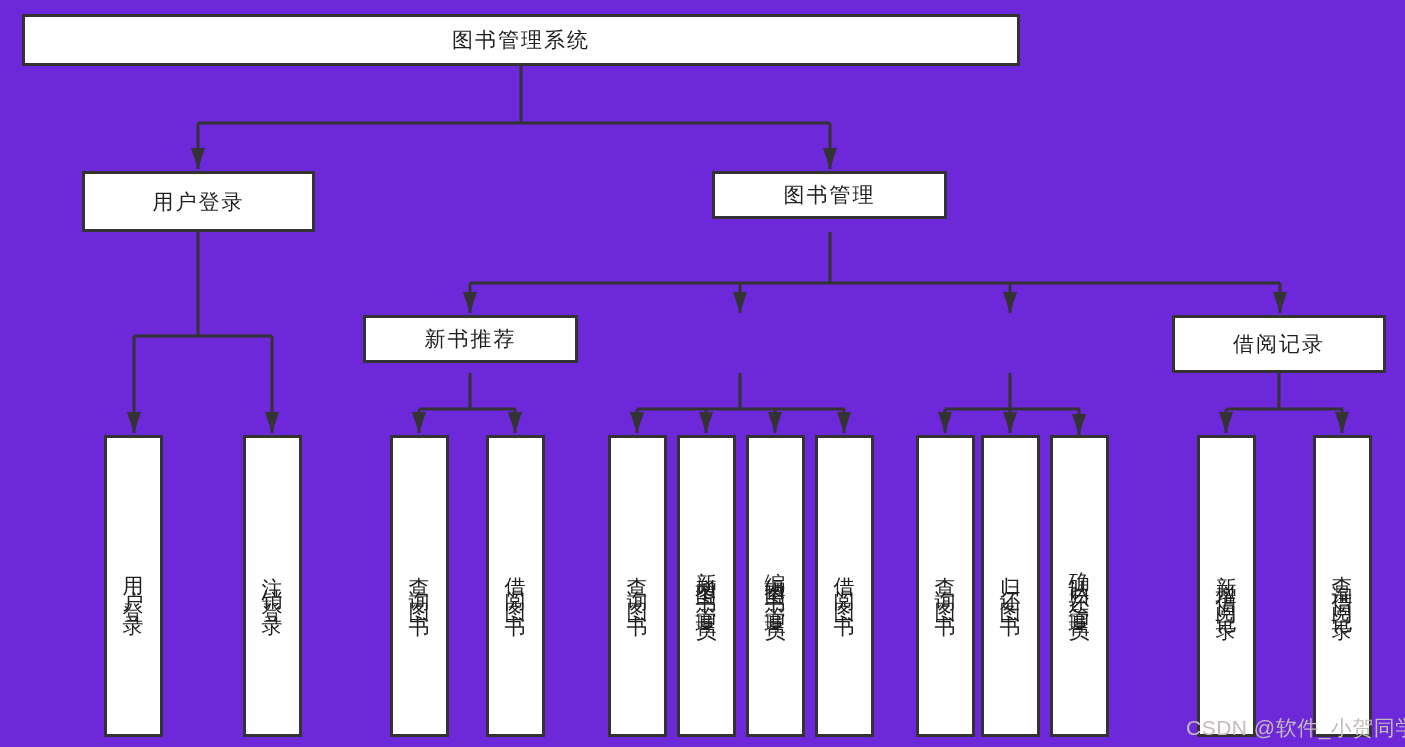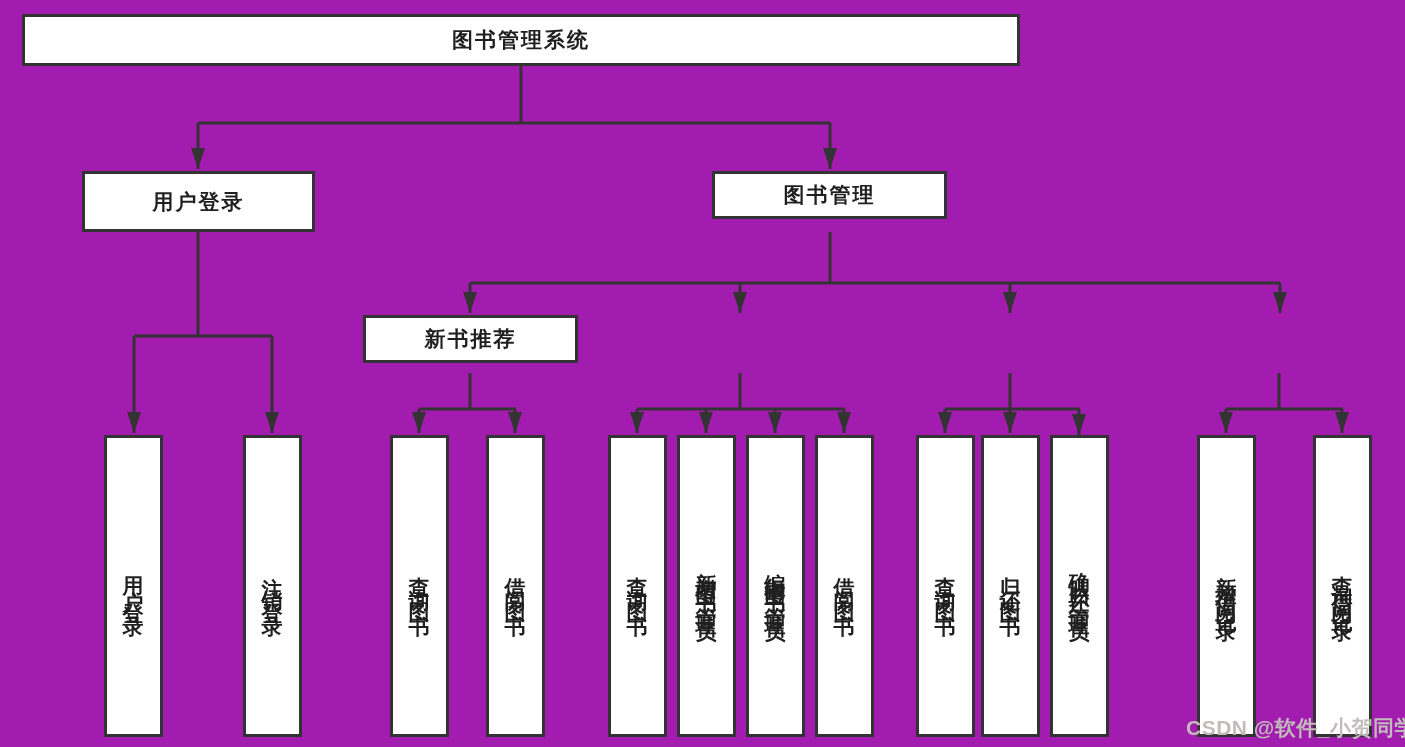--- a/index.html
+++ b/index.html
@@ -1,24 +1,23 @@
 <!DOCTYPE html>
 <html><head>
 <meta charset="utf-8">
 <style>
   html,body{margin:0;padding:0;background:#ffffff;}
   #canvas{
     position:relative;
     width:1405px;
     height:747px;
-    background:#a21caf;
+    background:#6d28d9;
     overflow:hidden;
     font-family:"Liberation Sans","DejaVu Sans",sans-serif;
     color:#1f1f1f;
-    font-weight:bold;
   }
   #wires{position:absolute;left:0;top:0;width:1405px;height:747px;}
   .box{
     position:absolute;
     box-sizing:border-box;
     border:3px solid #333333;
     background:#ffffff;
     display:flex;
     align-items:center;
     justify-content:center;
@@ -103,20 +102,23 @@
   <div class="box hbox" style="left:82px;top:171px;width:233px;height:61px">
     <span>用户登录</span>
   </div>
   <div class="box hbox" style="left:712px;top:171px;width:235px;height:48px">
     <span>图书管理</span>
   </div>
 
   <div class="box hbox" style="left:363px;top:315px;width:215px;height:48px">
     <span>新书推荐</span>
   </div>
+  <div class="box hbox" style="left:1172px;top:315px;width:214px;height:58px">
+    <span>借阅记录</span>
+  </div>
 
   <div class="box vbox v4" style="left:104px;top:435px;width:59px;height:302px">
     <span>用户登录</span>
   </div>
   <div class="box vbox v4" style="left:243px;top:435px;width:59px;height:302px">
     <span>注销登录</span>
   </div>
 
   <div class="box vbox v4" style="left:390px;top:435px;width:59px;height:302px">
     <span>查询图书</span>

